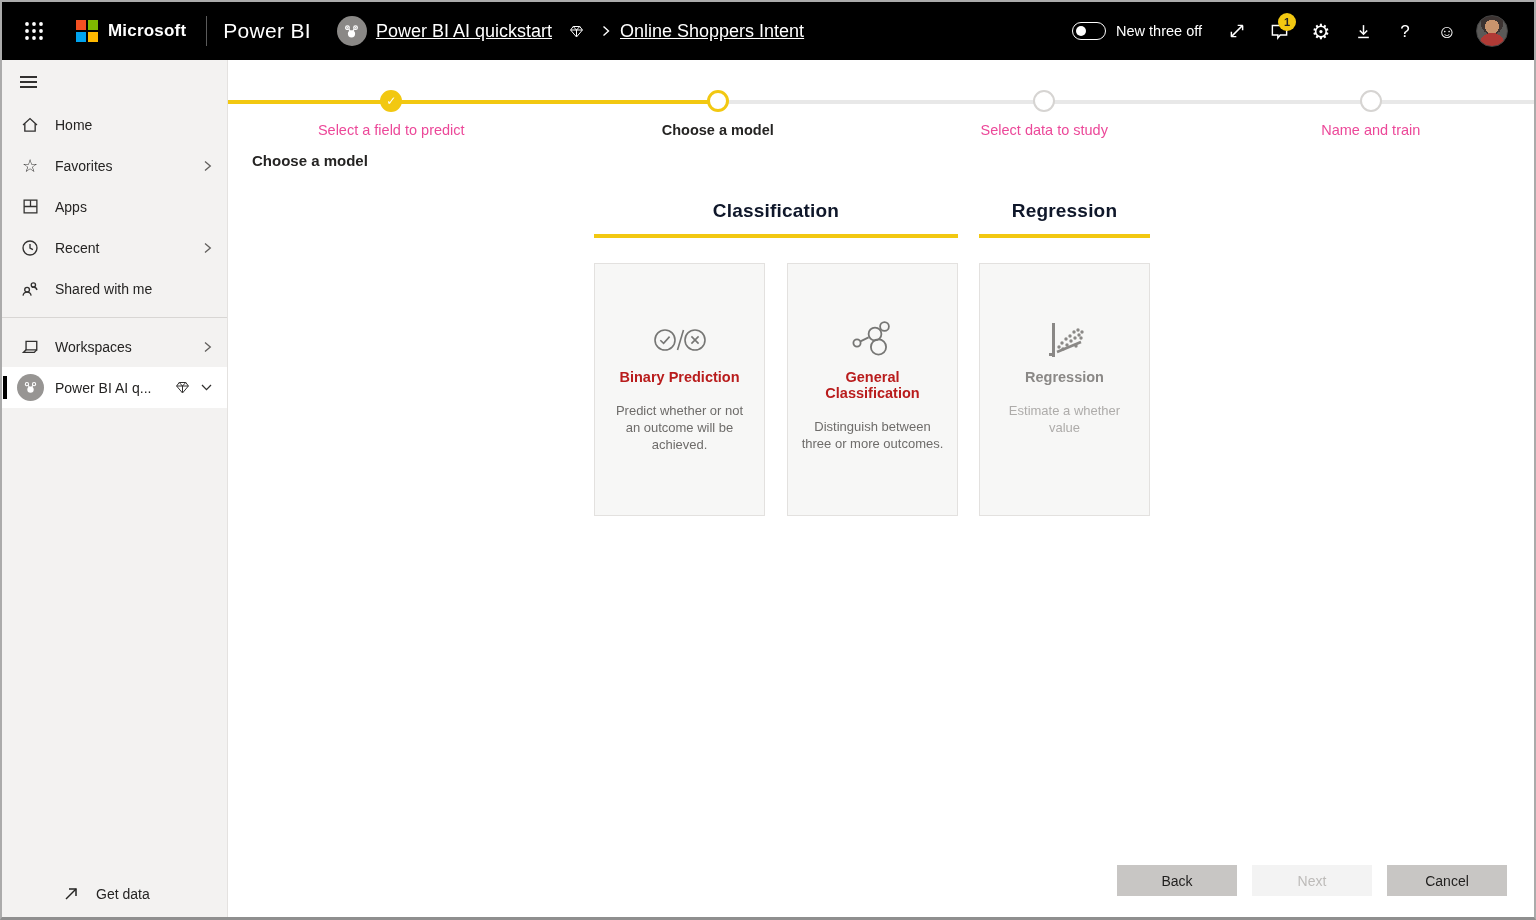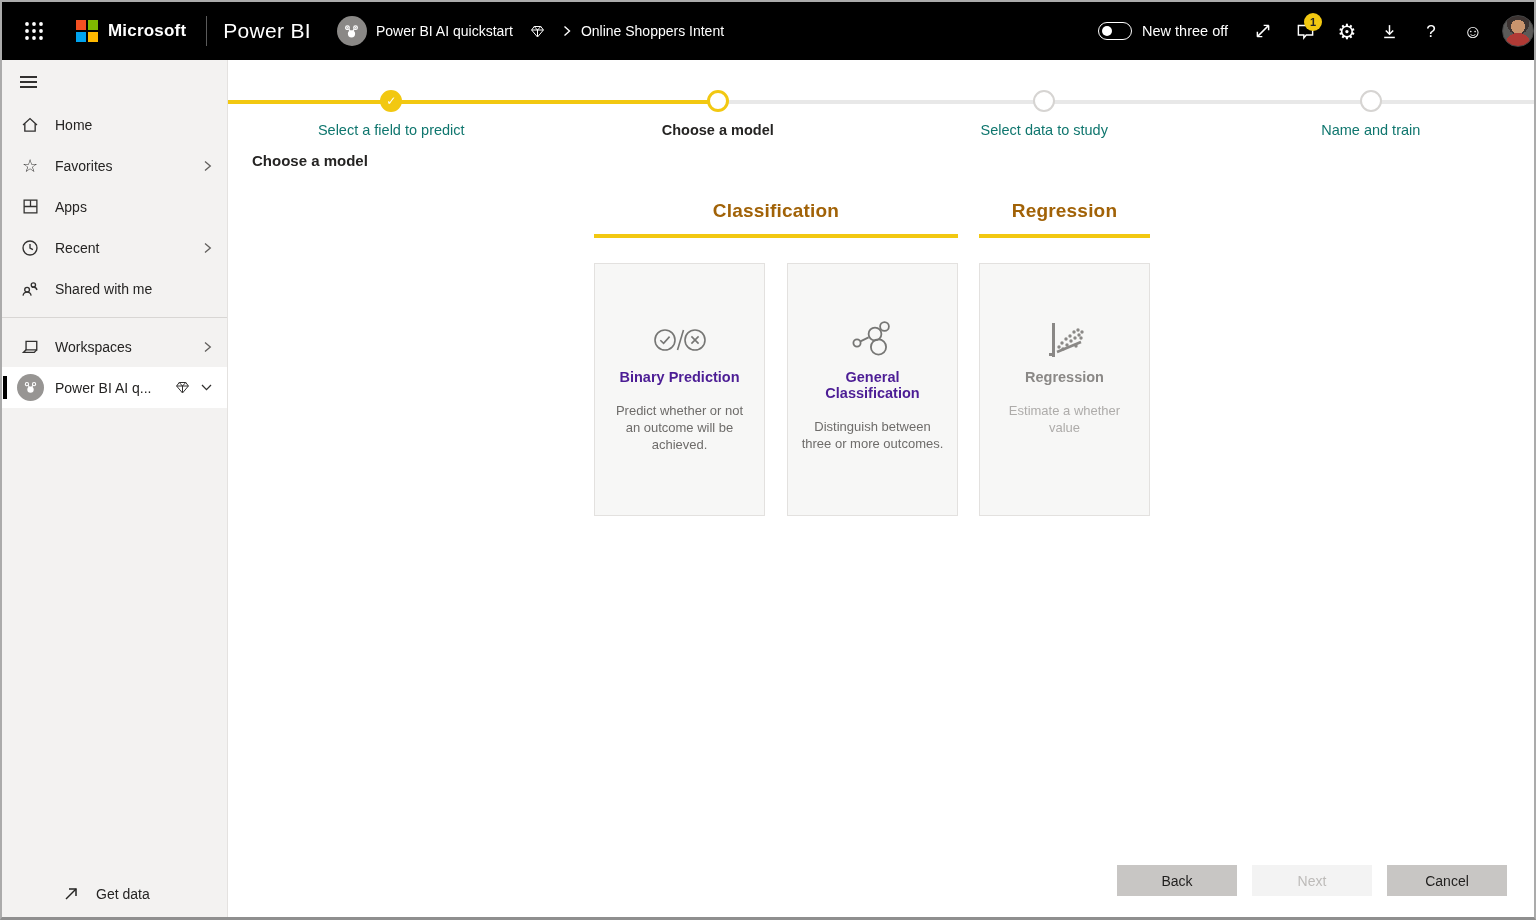--- a/index.html
+++ b/index.html
@@ -1,32 +1,32 @@
 <!DOCTYPE html>
 <html><head>
 <meta charset="utf-8">
 <style>
   * { margin:0; padding:0; box-sizing:border-box; }
   html,body { width:1536px; height:920px; background:#fff; font-family:"Liberation Sans","DejaVu Sans",sans-serif; }
   .app { width:1536px; height:920px; border:2px solid #ababab; border-bottom:3px solid #8f8f8f; display:flex; flex-direction:column; overflow:hidden; background:#fff; }
 
   
-  .topbar { height:58px; background:#000; display:flex; align-items:center; color:#fff; flex:0 0 58px; padding:0 0 0 12px; }
+  .topbar { height:58px; background:#000; display:flex; align-items:center; color:#fff; flex:0 0 58px; padding:0 26px 0 12px; }
   .waffle { width:40px; height:40px; display:flex; align-items:center; justify-content:center; cursor:pointer; }
   .ms-block { display:flex; align-items:center; gap:10px; margin-left:22px; }
   .ms-logo { display:grid; grid-template-columns:10px 10px; grid-template-rows:10px 10px; gap:2px; }
   .ms-logo i { display:block; }
   .ms-logo i:nth-child(1){background:#f25022;} .ms-logo i:nth-child(2){background:#7fba00;}
   .ms-logo i:nth-child(3){background:#00a4ef;} .ms-logo i:nth-child(4){background:#ffb900;}
   .ms-name { font-size:17px; font-weight:bold; letter-spacing:.2px; }
   .bar-divider { width:1px; height:30px; background:#5a5a5a; margin:0 16px 0 20px; }
   .app-name { font-size:21px; font-weight:400; letter-spacing:.3px; }
   .crumbs { display:flex; align-items:center; margin-left:26px; gap:9px; }
   .ws-avatar { width:30px; height:30px; border-radius:50%; background:#8a8886; display:flex; align-items:center; justify-content:center; flex:0 0 30px; }
-  .crumb-text { font-size:14px; }
+  .crumb-text { font-size:18px;text-decoration:underline; }
   .crumb-sep { font-size:13px; color:#fff; display:flex; align-items:center; }
   .topbar-right { margin-left:auto; display:flex; align-items:center; gap:0; }
   .toggle { width:34px; height:18px; border:1.5px solid #fff; border-radius:10px; position:relative; cursor:pointer; margin-right:10px; }
   .toggle .knob { position:absolute; left:3px; top:2.5px; width:10px; height:10px; border-radius:50%; background:#fff; }
   .newlook-label { font-size:14.5px; margin-right:14px; white-space:nowrap; }
   .top-icon { width:42px; height:40px; display:flex; align-items:center; justify-content:center; position:relative; cursor:pointer; color:#fff; }
   .glyph { font-size:19px; line-height:1; }
   .badge { position:absolute; top:2px; right:4px; min-width:18px; height:18px; border-radius:50%; background:#f2c811; color:#252423; font-size:11px; display:flex; align-items:center; justify-content:center; font-weight:bold; }
   .user-avatar { width:32px; height:32px; border-radius:50%; margin-left:8px; cursor:pointer; border:1px solid #444;
       background:
@@ -60,34 +60,34 @@
   .stepper { position:absolute; top:30px; left:0; right:0; }
   .step-track { position:relative; height:24px; }
   .track-line { position:absolute; top:10px; left:0; right:0; height:4px; background:#e8e8e8; }
   .track-line-done { position:absolute; top:10px; left:0; width:37.5%; height:4px; background:#f2c811; }
   .step-cols { position:absolute; inset:0; display:flex; }
   .step-col { flex:1; display:flex; justify-content:center; }
   .step-dot { width:22px; height:22px; border-radius:50%; background:#fff; border:2px solid #d6d4d2; display:flex; align-items:center; justify-content:center; cursor:pointer; }
   .step-dot.done { background:#f2c811; border-color:#f2c811; color:#fff; font-size:12px; font-weight:bold; }
   .step-dot.current { border:3px solid #f2c811; }
   .step-labels { display:flex; margin-top:8px; }
-  .step-label { flex:1; text-align:center; font-size:14.5px; color:#0f766e; }
+  .step-label { flex:1; text-align:center; font-size:14.5px; color:#ec4899; }
   .step-label.current { color:#252423; font-weight:bold; }
 
   .page-heading { position:absolute; top:92px; left:24px; font-size:15px; font-weight:bold; color:#252423; }
 
   
   .model-groups { position:absolute; top:140px; left:366px; display:flex; gap:21px; }
   .group-header { text-align:center; margin-bottom:25px; }
-  .group-title { font-size:19px; font-weight:bold; color:#a16207; letter-spacing:.2px; }
+  .group-title { font-size:19px; font-weight:bold; color:#0f172a; letter-spacing:.2px; }
   .group-underline { height:4px; background:#f2c811; margin-top:12px; }
   .group-cards { display:flex; gap:22px; }
   .model-card { width:171px; height:253px; background:#f7f7f6; border:1px solid #e3e1df; cursor:pointer; text-align:center; padding:0 12px; }
   .card-icon { margin-top:55px; height:42px; display:flex; align-items:center; justify-content:center; }
-  .card-title { font-size:14.5px; font-weight:bold; color:#4c1d95; margin-top:8px; }
+  .card-title { font-size:14.5px; font-weight:bold; color:#b91c1c; margin-top:8px; }
   .card-desc { font-size:13px; color:#6e6c6a; line-height:1.32; margin-top:17px; }
   .model-card.disabled .card-title { color:#8a8886; }
   .model-card.disabled .card-desc { color:#aeacaa; }
 
   
   .footer-buttons { position:absolute; right:27px; bottom:21px; display:flex; gap:15px;justify-content:flex-end; }
   .btn { width:120px; height:31px; border:none; font-size:14px; font-family:inherit; cursor:pointer; }
   .btn.secondary { background:#c8c6c4; color:#201f1e; }
   .btn.disabled { background:#f3f3f3; color:#bdbbb9; cursor:default; }
 

